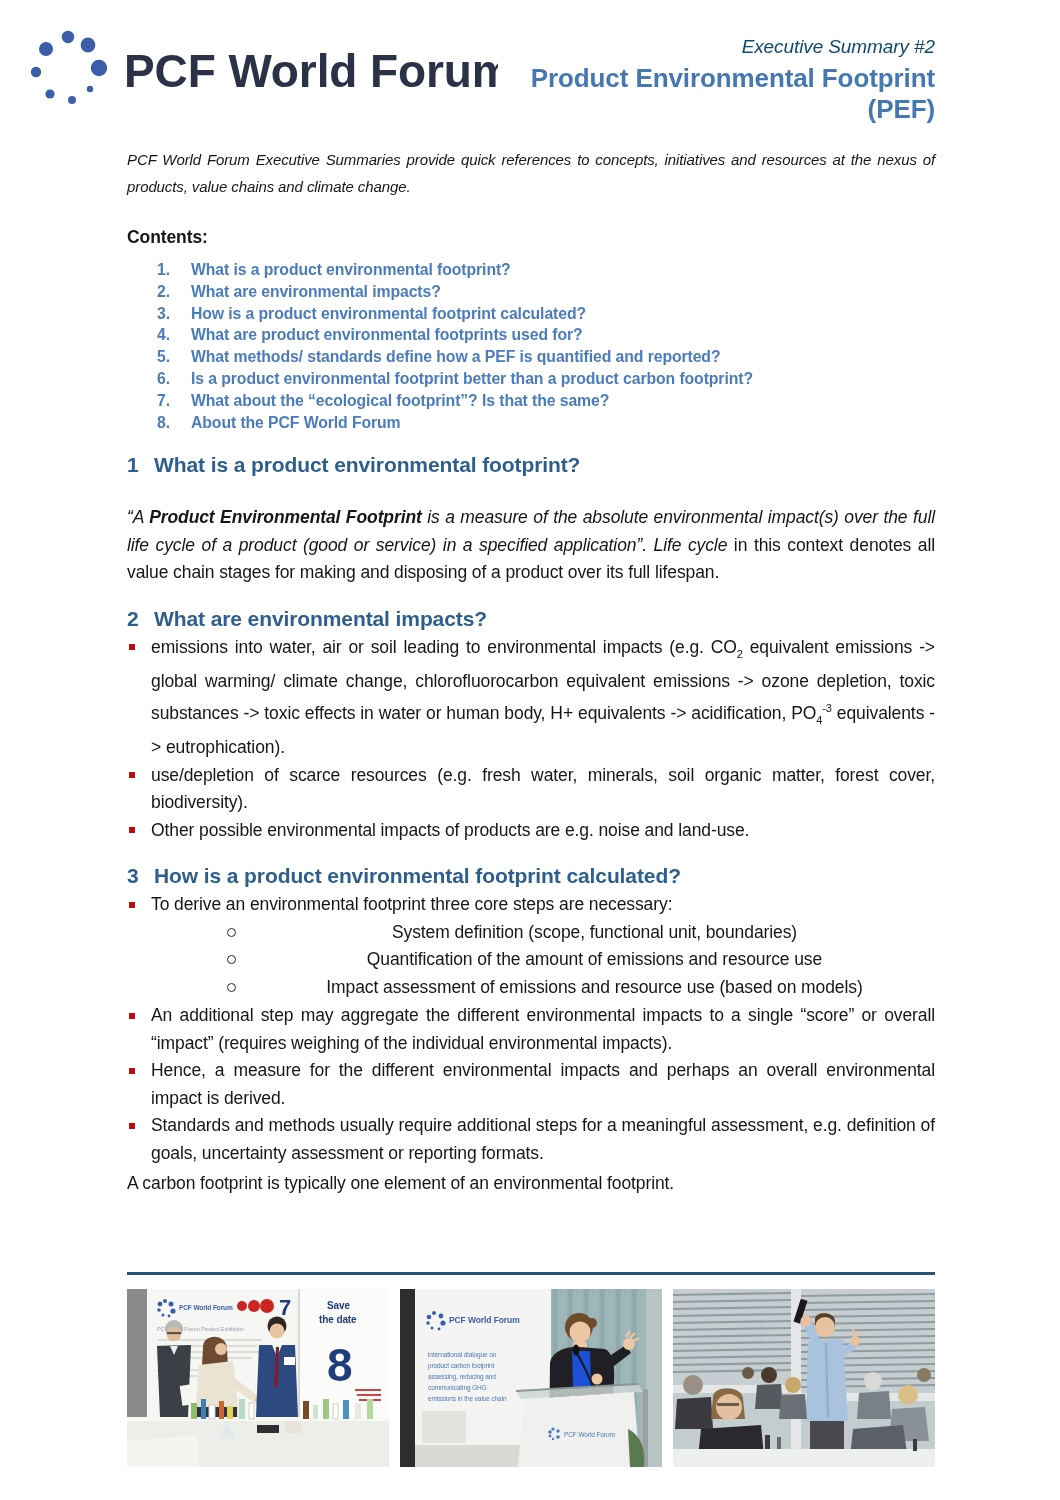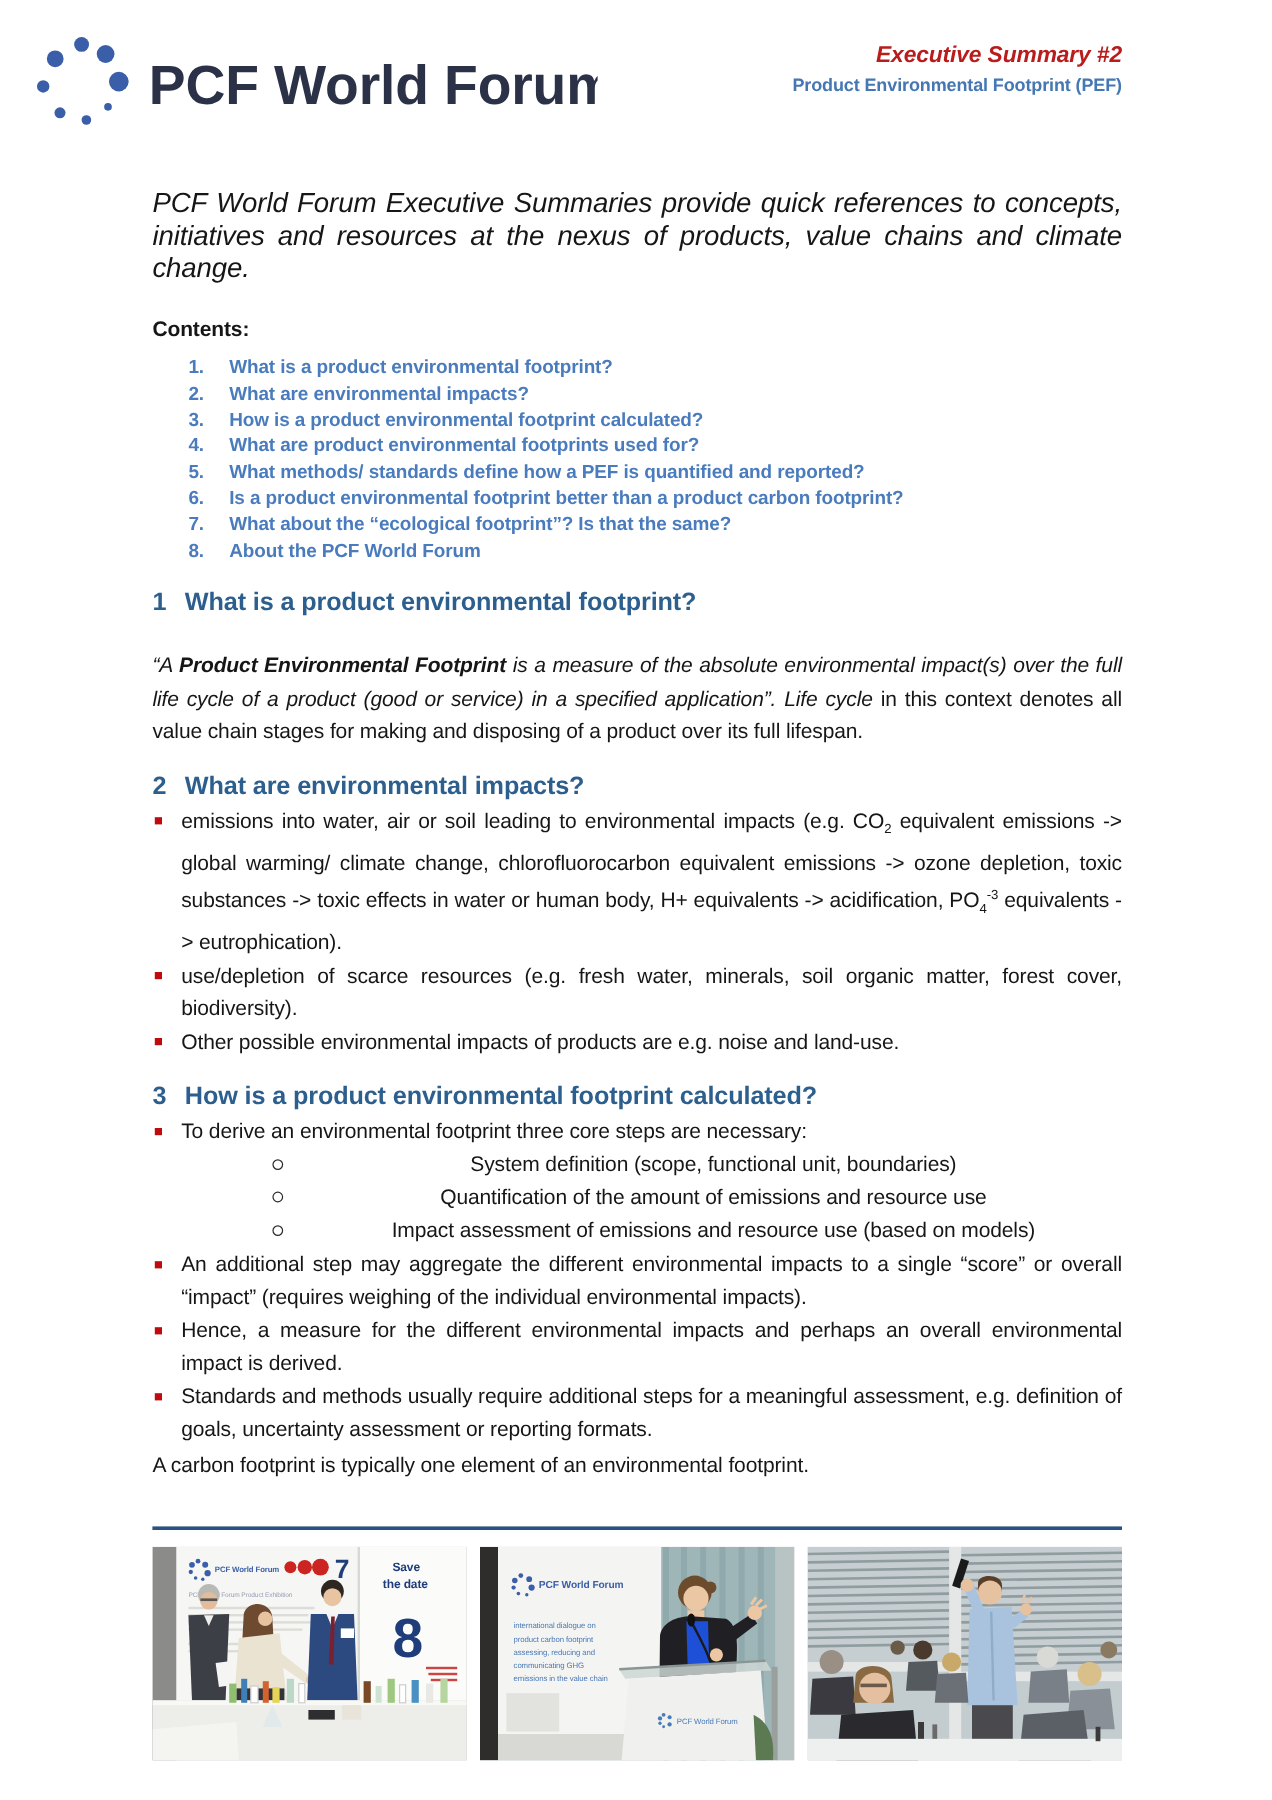--- a/index.html
+++ b/index.html
@@ -7,25 +7,25 @@
     position:relative; width:1060px; height:1500px; background:#ffffff;
     font-family:"Liberation Sans", sans-serif; color:#161616; overflow:hidden;
     letter-spacing:-0.1px;
   }
   
   .header { display:flex; justify-content:space-between; align-items:flex-start;
             padding:26px 125px 0 28px; }
   .logo svg { display:block; }
   .logo-text { font-family:"Liberation Sans", sans-serif; font-weight:bold; }
   .header-right { text-align:right; padding-top:10px; }
-  .doc-type { font-size:19px; font-weight:bold; font-style:italic; color:#b91c1c; }
-  .doc-title { font-size:15px; font-weight:bold; color:#4577b3; margin-top:5px; }
+  .doc-type { font-size:19px; font-weight:normal; font-style:italic; color:#0c4a6e; }
+  .doc-title { font-size:26px; font-weight:bold; color:#4577b3; margin-top:5px; }
   
   .content { padding:0 125px 0 127px; }
-  .intro { margin-top:44px; font-style:italic; font-size:23px; line-height:27px; text-align:justify; }
+  .intro { margin-top:21px; font-style:italic; font-size:15px; line-height:27px; text-align:justify; }
   .contents-label { margin-top:27px; font-weight:bold; font-size:17.5px; }
   .toc { margin-top:11px; }
   .toc-item { display:flex; font-weight:bold; color:#4a7cbd; font-size:15.8px;
               line-height:21.8px; padding-left:30px; cursor:pointer; }
   .toc-num { width:34px; flex:none; }
   .sec-head { display:flex; margin-top:18px; font-size:21px; font-weight:bold; color:#2d5f8e; line-height:28px; }
   .sec-head .h-num { width:27px; flex:none; }
   p.body { margin:3px 0 0 0; font-size:17.5px; line-height:27.5px; text-align:justify; }
   .quote { margin-top:25px; font-size:17.5px; line-height:27.5px; text-align:justify; }
   .it { font-style:italic; }

